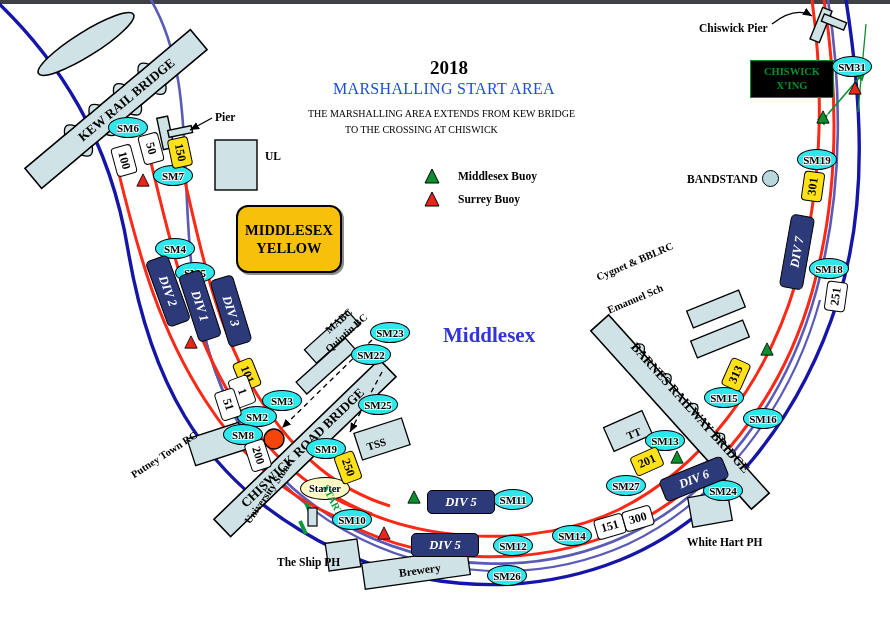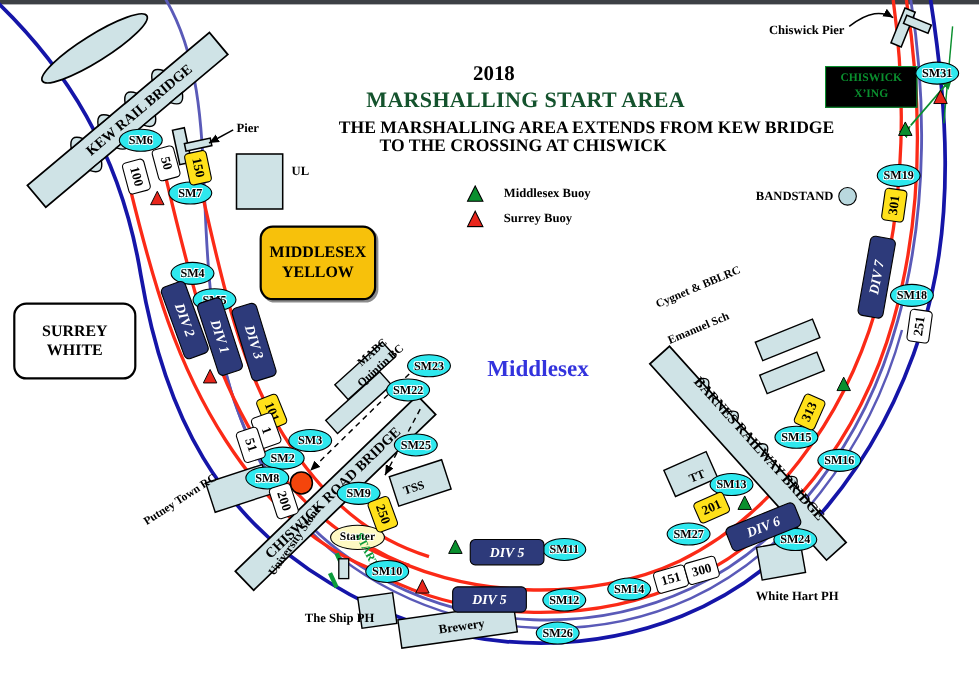--- a/index.html
+++ b/index.html
@@ -6,22 +6,22 @@
   html,body{margin:0;padding:0;background:#fff;}
   body{font-family:"Liberation Serif", serif;}
   #canvas{position:relative;width:890px;height:619px;background:#ffffff;overflow:hidden;}
   #topband{position:absolute;left:0;top:0;width:890px;height:4px;background:#3d4045;}
   svg.layer{position:absolute;left:0;top:0;width:890px;height:619px;}
   .lbl{position:absolute;white-space:nowrap;}
 
   
   .title1{font-weight:bold;font-size:20px;color:#000;letter-spacing:.3px;}
   .title2{font-weight:bold;font-size:19px;color:#000;}
-  .title3{font-weight:bold;font-size:20px;color:#14532d;letter-spacing:.3px;}
-  .subt{font-weight:bold;font-size:16px;color:#000;}
+  .title3{font-weight:normal;font-size:16px;color:#1d4ed8;letter-spacing:.3px;}
+  .subt{font-weight:normal;font-size:10px;color:#000;}
 
   
   .sm{position:absolute;background:#2ee8ee;border:1.6px solid #000;border-radius:50%;
       color:#000;font-weight:bold;font-size:11px;font-family:"Liberation Serif",serif;
       display:flex;align-items:center;justify-content:center;
       width:38px;height:19px;
       text-shadow:-0.7px -0.7px 0 #fff, 0.7px -0.7px 0 #fff, -0.7px 0.7px 0 #fff, 0.7px 0.7px 0 #fff;}
 
   
   .chip{position:absolute;border:1.6px solid #000;border-radius:4px;
@@ -178,24 +178,20 @@
     <div class="lbl leg" style="left:458px;top:193px;">Surrey Buoy</div>
   </div>
 
   <div class="lbl mdlx" style="left:443px;top:323px;">Middlesex</div>
 
   <div class="bigbox yellow" style="left:236px;top:205px;width:102px;height:64px;flex-direction:column;">
     <span>MIDDLESEX</span>
     <span>YELLOW</span>
   </div>
 
-  <div class="bigbox white" style="left:12px;top:275px;width:108px;height:66px;flex-direction:column;">
-    <span>SURREY</span>
-    <span>WHITE</span>
-  </div>
 
   <div class="greenbox" style="left:750px;top:60px;width:82px;height:36px;flex-direction:column;">
     <span>CHISWICK</span>
     <span>XʼING</span>
   </div>
 
   <div class="lbl plain rot" style="left:66px;top:92px;font-size:13px;transform:rotate(-40deg);">KEW RAIL BRIDGE</div>
   <div class="lbl plain rot" style="left:220px;top:440px;font-size:13px;transform:rotate(-44deg);">CHISWICK ROAD BRIDGE</div>
   <div class="lbl plain rot" style="left:605px;top:400px;font-size:13px;transform:rotate(48deg);">BARNES RAILWAY BRIDGE</div>
 

